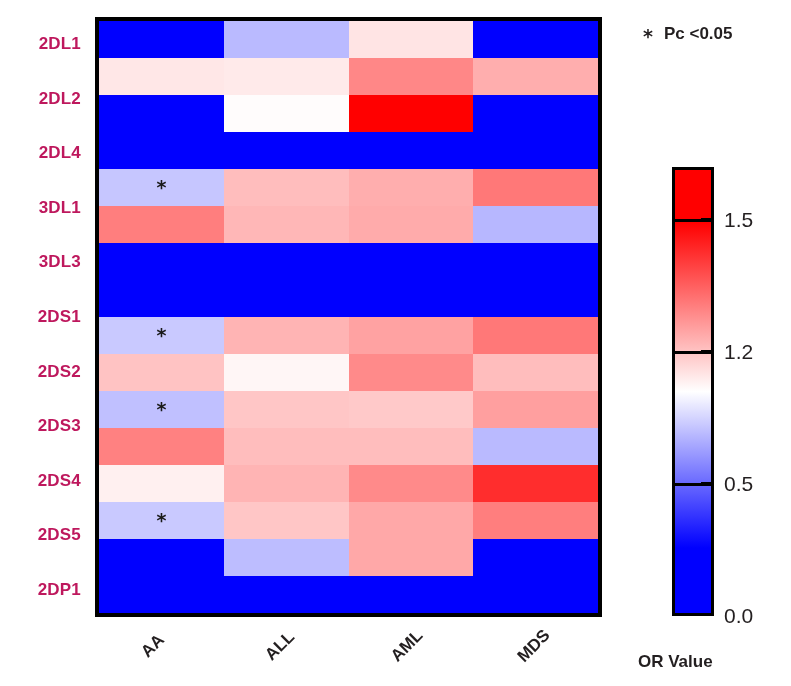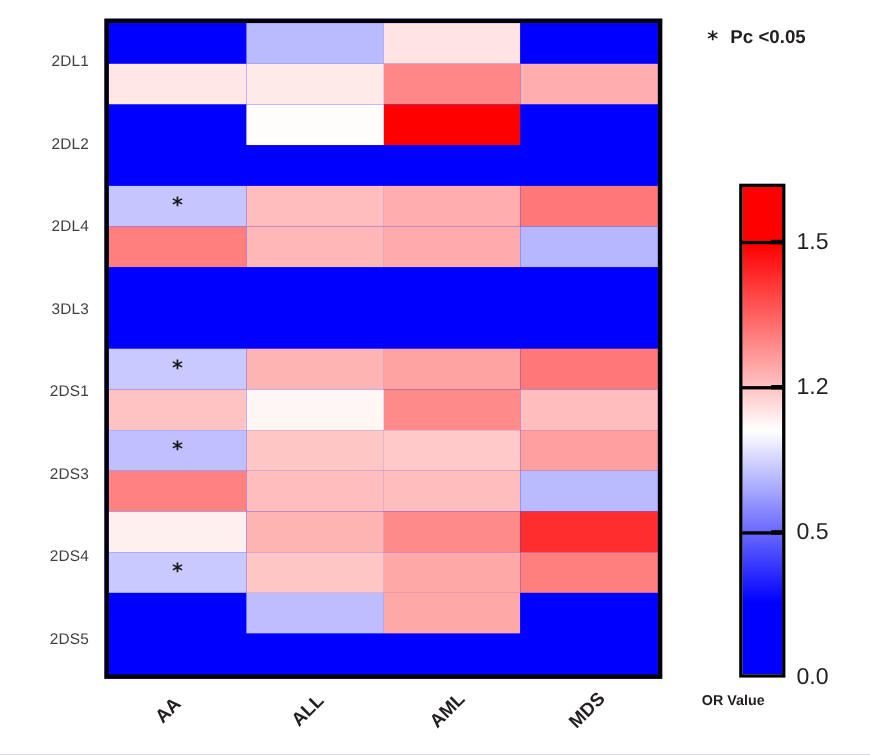--- a/index.html
+++ b/index.html
@@ -24,23 +24,23 @@
     height: 600px;
     display: flex;
     flex-direction: column;
   }
   .row-label {
     flex: 1 1 0;
     display: flex;
     align-items: center;
     justify-content: flex-end;
     padding-right: 9px;
-    font-size: 14px;
-    font-weight: normal;
-    color: #404040;
+    font-size: 17px;
+    font-weight: bold;
+    color: #be185d;
     letter-spacing: 0.2px;
     white-space: nowrap;
   }
 
   
   #heatmap-frame {
     position: absolute;
     left: 95px;
     top: 17px;
     width: 507px;
@@ -165,39 +165,42 @@
     position: absolute;
     left: 52px;
     font-size: 21px;
     color: #231f20;
     line-height: 1;
     white-space: nowrap;
   }
   #cb-title {
     position: absolute;
     left: -34px;
-    top: 462px;
-    font-size: 13px;
+    top: 485px;
+    font-size: 17px;
     font-weight: bold;
     color: #231f20;
     white-space: nowrap;
   }
 </style>
 </head>
 <body>
 
 <div id="row-labels">
     <div class="row-label">2DL1</div>
     <div class="row-label">2DL2</div>
     <div class="row-label">2DL4</div>
+    <div class="row-label">3DL1</div>
     <div class="row-label">3DL3</div>
     <div class="row-label">2DS1</div>
+    <div class="row-label">2DS2</div>
     <div class="row-label">2DS3</div>
     <div class="row-label">2DS4</div>
     <div class="row-label">2DS5</div>
+    <div class="row-label">2DP1</div>
   </div>
 
 <div id="heatmap-frame">
   <div id="heatmap-grid">
       <div class="cell" style="background: rgb(0, 0, 255);"></div>
       <div class="cell" style="background: rgb(186, 186, 255);"></div>
       <div class="cell" style="background: rgb(255, 228, 228);"></div>
       <div class="cell" style="background: rgb(0, 0, 255);"></div>
       <div class="cell" style="background: rgb(255, 231, 231);"></div>
       <div class="cell" style="background: rgb(255, 234, 234);"></div>

